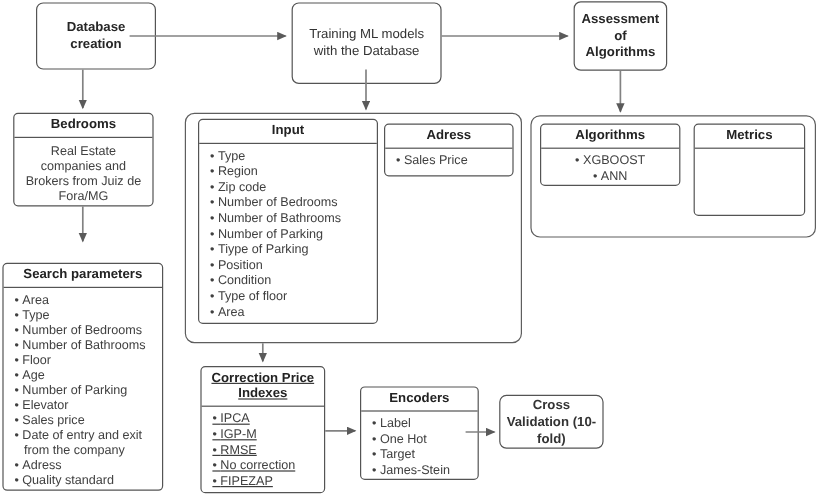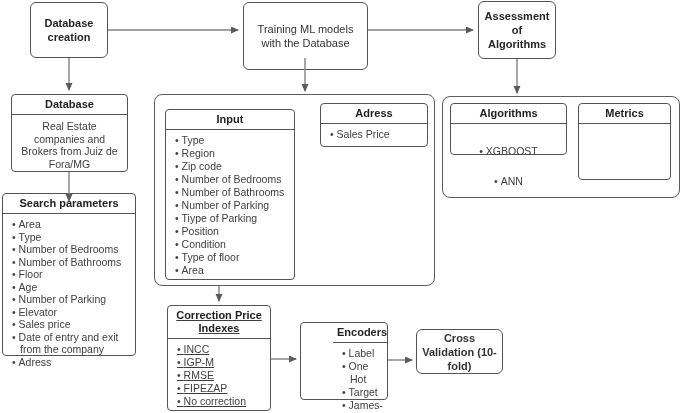--- a/index.html
+++ b/index.html
@@ -50,44 +50,44 @@
   ul.bullets {
     list-style: none;
     margin: 0;
     padding: 4px 4px 4px 7px;
     font-size: 10.5px;
     color: #404040;
   }
   ul.bullets li { padding-left: 10px; text-indent: -8px; line-height: 13px; }
   ul.bullets li::before { content: "\2022\00a0"; }
   ul.bullets.center { padding-left: 4px; text-align: center; }
-  ul.bullets.center li { padding-left: 0; text-indent: 0; margin-top: 17px; }
+  ul.bullets.center li { padding-left: 0; text-indent: 0; }
   #n-search ul.bullets li { line-height: 12.5px; }
   
   .container {
     position: absolute;
     background: #ffffff;
     border: 1.4px solid #5e5e5e;
     border-radius: 8px;
     box-sizing: border-box;
   }
   
-  #n-dbcreation  { left: 30px;  top: 2px;   width: 78px;  height: 56px; }
+  #n-dbcreation  { left: 30px;  top: 2px;   width: 100px;  height: 56px; }
   #n-training    { left: 243px; top: 2px;   width: 125px; height: 68px; }
   #n-assessment  { left: 478px; top: 1px;   width: 78px;  height: 58px; }
   #n-database    { left: 11px;  top: 94px;  width: 117px; height: 78px; }
-  #n-search      { left: 2px;   top: 193px; width: 134px; height: 163px; }
+  #n-search      { left: 2px;   top: 219px; width: 134px; height: 190px; }
   #c-io          { left: 154px; top: 94px;  width: 281px; height: 192px; }
-  #n-input       { left: 165px; top: 109px; width: 130px; height: 171px; }
+  #n-input       { left: 165px; top: 99px; width: 150px; height: 171px; }
   #n-output      { left: 320px; top: 103px; width: 108px; height: 44px; }
   #c-am          { left: 442px; top: 96px;  width: 238px; height: 102px; }
   #n-algorithms  { left: 450px; top: 103px; width: 117px; height: 52px; }
   #n-metrics     { left: 578px; top: 103px; width: 93px;  height: 77px; }
   #n-correction  { left: 167px; top: 305px; width: 104px; height: 106px; text-decoration: underline; }
-  #n-encoders    { left: 300px; top: 322px; width: 88px;  height: 78px; padding-left: 32px; }
+  #n-encoders    { left: 300px; top: 322px; width: 99px;  height: 78px; }
   #n-crossval    { left: 416px; top: 329px; width: 87px;  height: 45px; font-weight: bold; }
   
   .connectors {
     position: absolute;
     left: 0; top: 0;
     width: 685px; height: 413px;
     pointer-events: none;
   }
 </style>
 </head>
@@ -108,38 +108,39 @@
 
   <div class="node simple bold" id="n-assessment">
     <span>Assessment of Algorithms</span>
   </div>
 
   <div class="node simple" id="n-crossval">
     <span>Cross Validation (10-fold)</span>
   </div>
 
   <div class="node hbox" id="n-database">
-    <div class="hdr">Database</div>
+    <div class="hdr">Bedrooms</div>
     <div class="body centered-text">Real Estate companies and Brokers from Juiz de Fora/MG</div>
   </div>
 
   <div class="node hbox" id="n-search">
     <div class="hdr">Search parameters</div>
     <ul class="bullets">
       <li>Area</li>
       <li>Type</li>
       <li>Number of Bedrooms</li>
       <li>Number of Bathrooms</li>
       <li>Floor</li>
       <li>Age</li>
       <li>Number of Parking</li>
       <li>Elevator</li>
       <li>Sales price</li>
       <li>Date of entry and exit from the company</li>
       <li>Adress</li>
+      <li>Quality standard</li>
     </ul>
   </div>
 
   <div class="node hbox" id="n-input">
     <div class="hdr">Input</div>
     <ul class="bullets">
       <li>Type</li>
       <li>Region</li>
       <li>Zip code</li>
       <li>Number of Bedrooms</li>
@@ -168,25 +169,25 @@
     </ul>
   </div>
 
   <div class="node hbox" id="n-metrics">
     <div class="hdr">Metrics</div>
   </div>
 
   <div class="node hbox" id="n-correction">
     <div class="hdr">Correction Price Indexes</div>
     <ul class="bullets">
-      <li>INCC</li>
+      <li>IPCA</li>
       <li>IGP-M</li>
       <li>RMSE</li>
+      <li>No correction</li>
       <li>FIPEZAP</li>
-      <li>No correction</li>
     </ul>
   </div>
 
   <div class="node hbox" id="n-encoders">
     <div class="hdr">Encoders</div>
     <ul class="bullets">
       <li>Label</li>
       <li>One Hot</li>
       <li>Target</li>
       <li>James-Stein</li>

